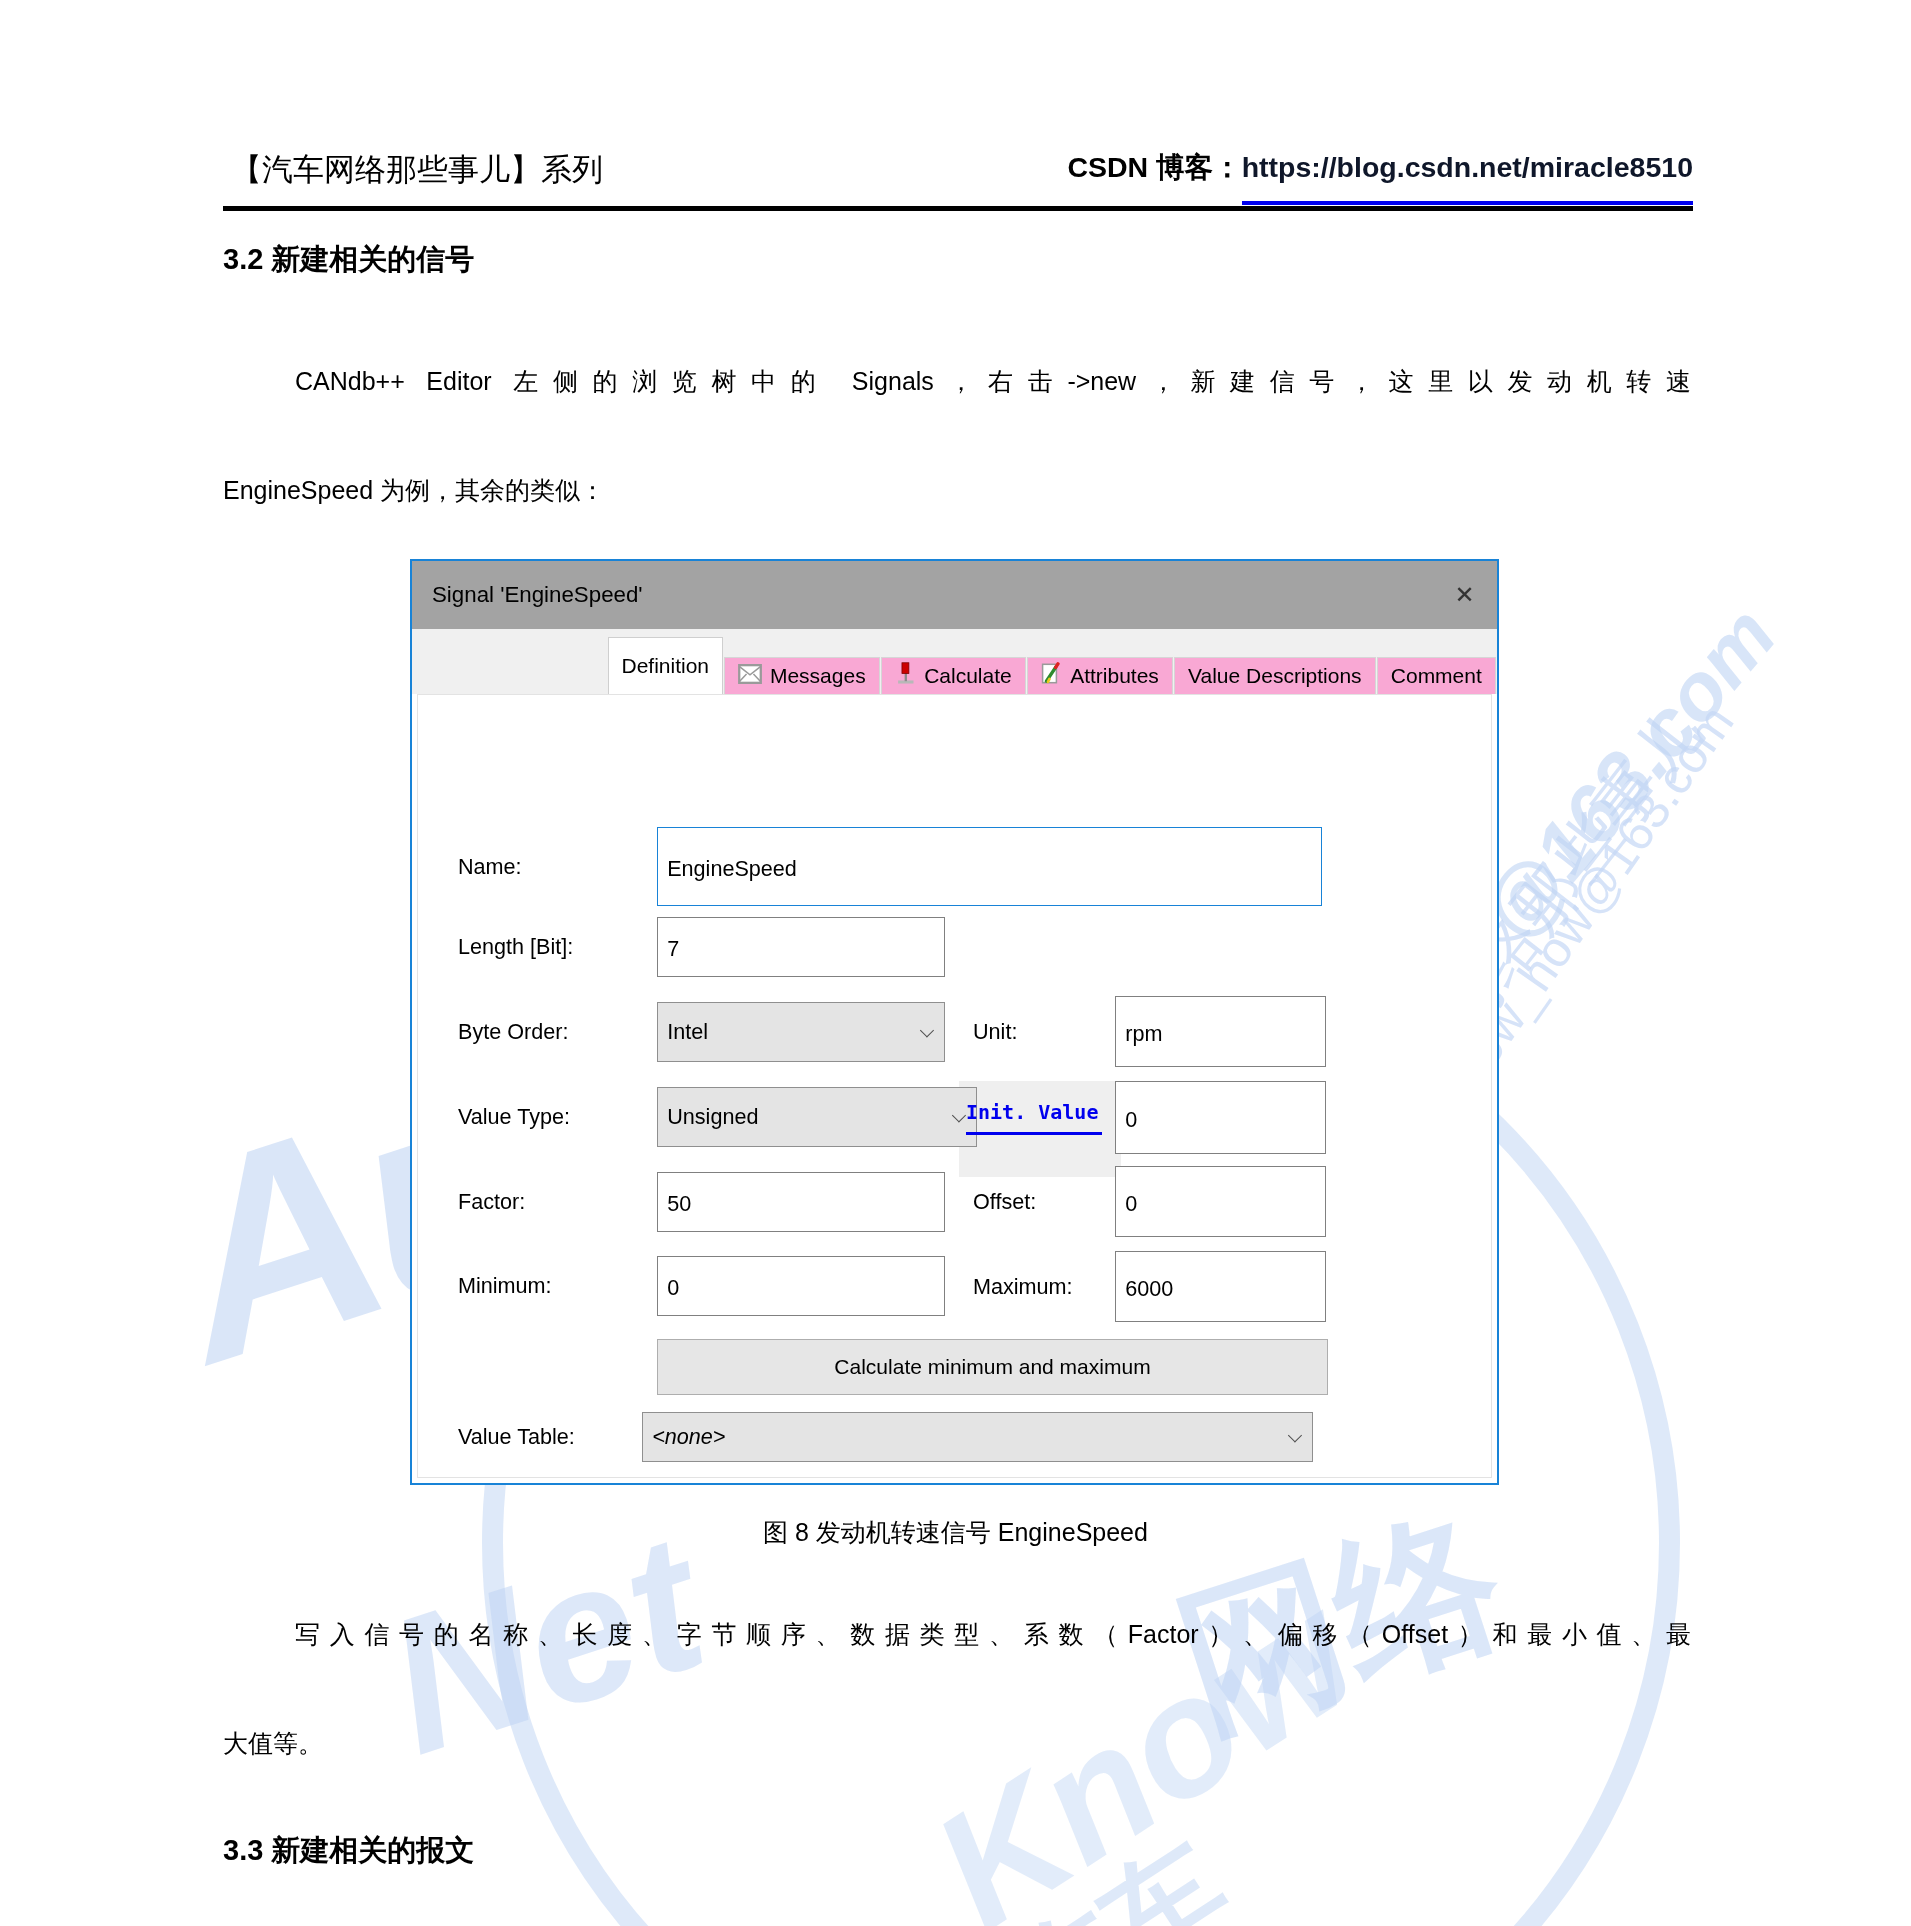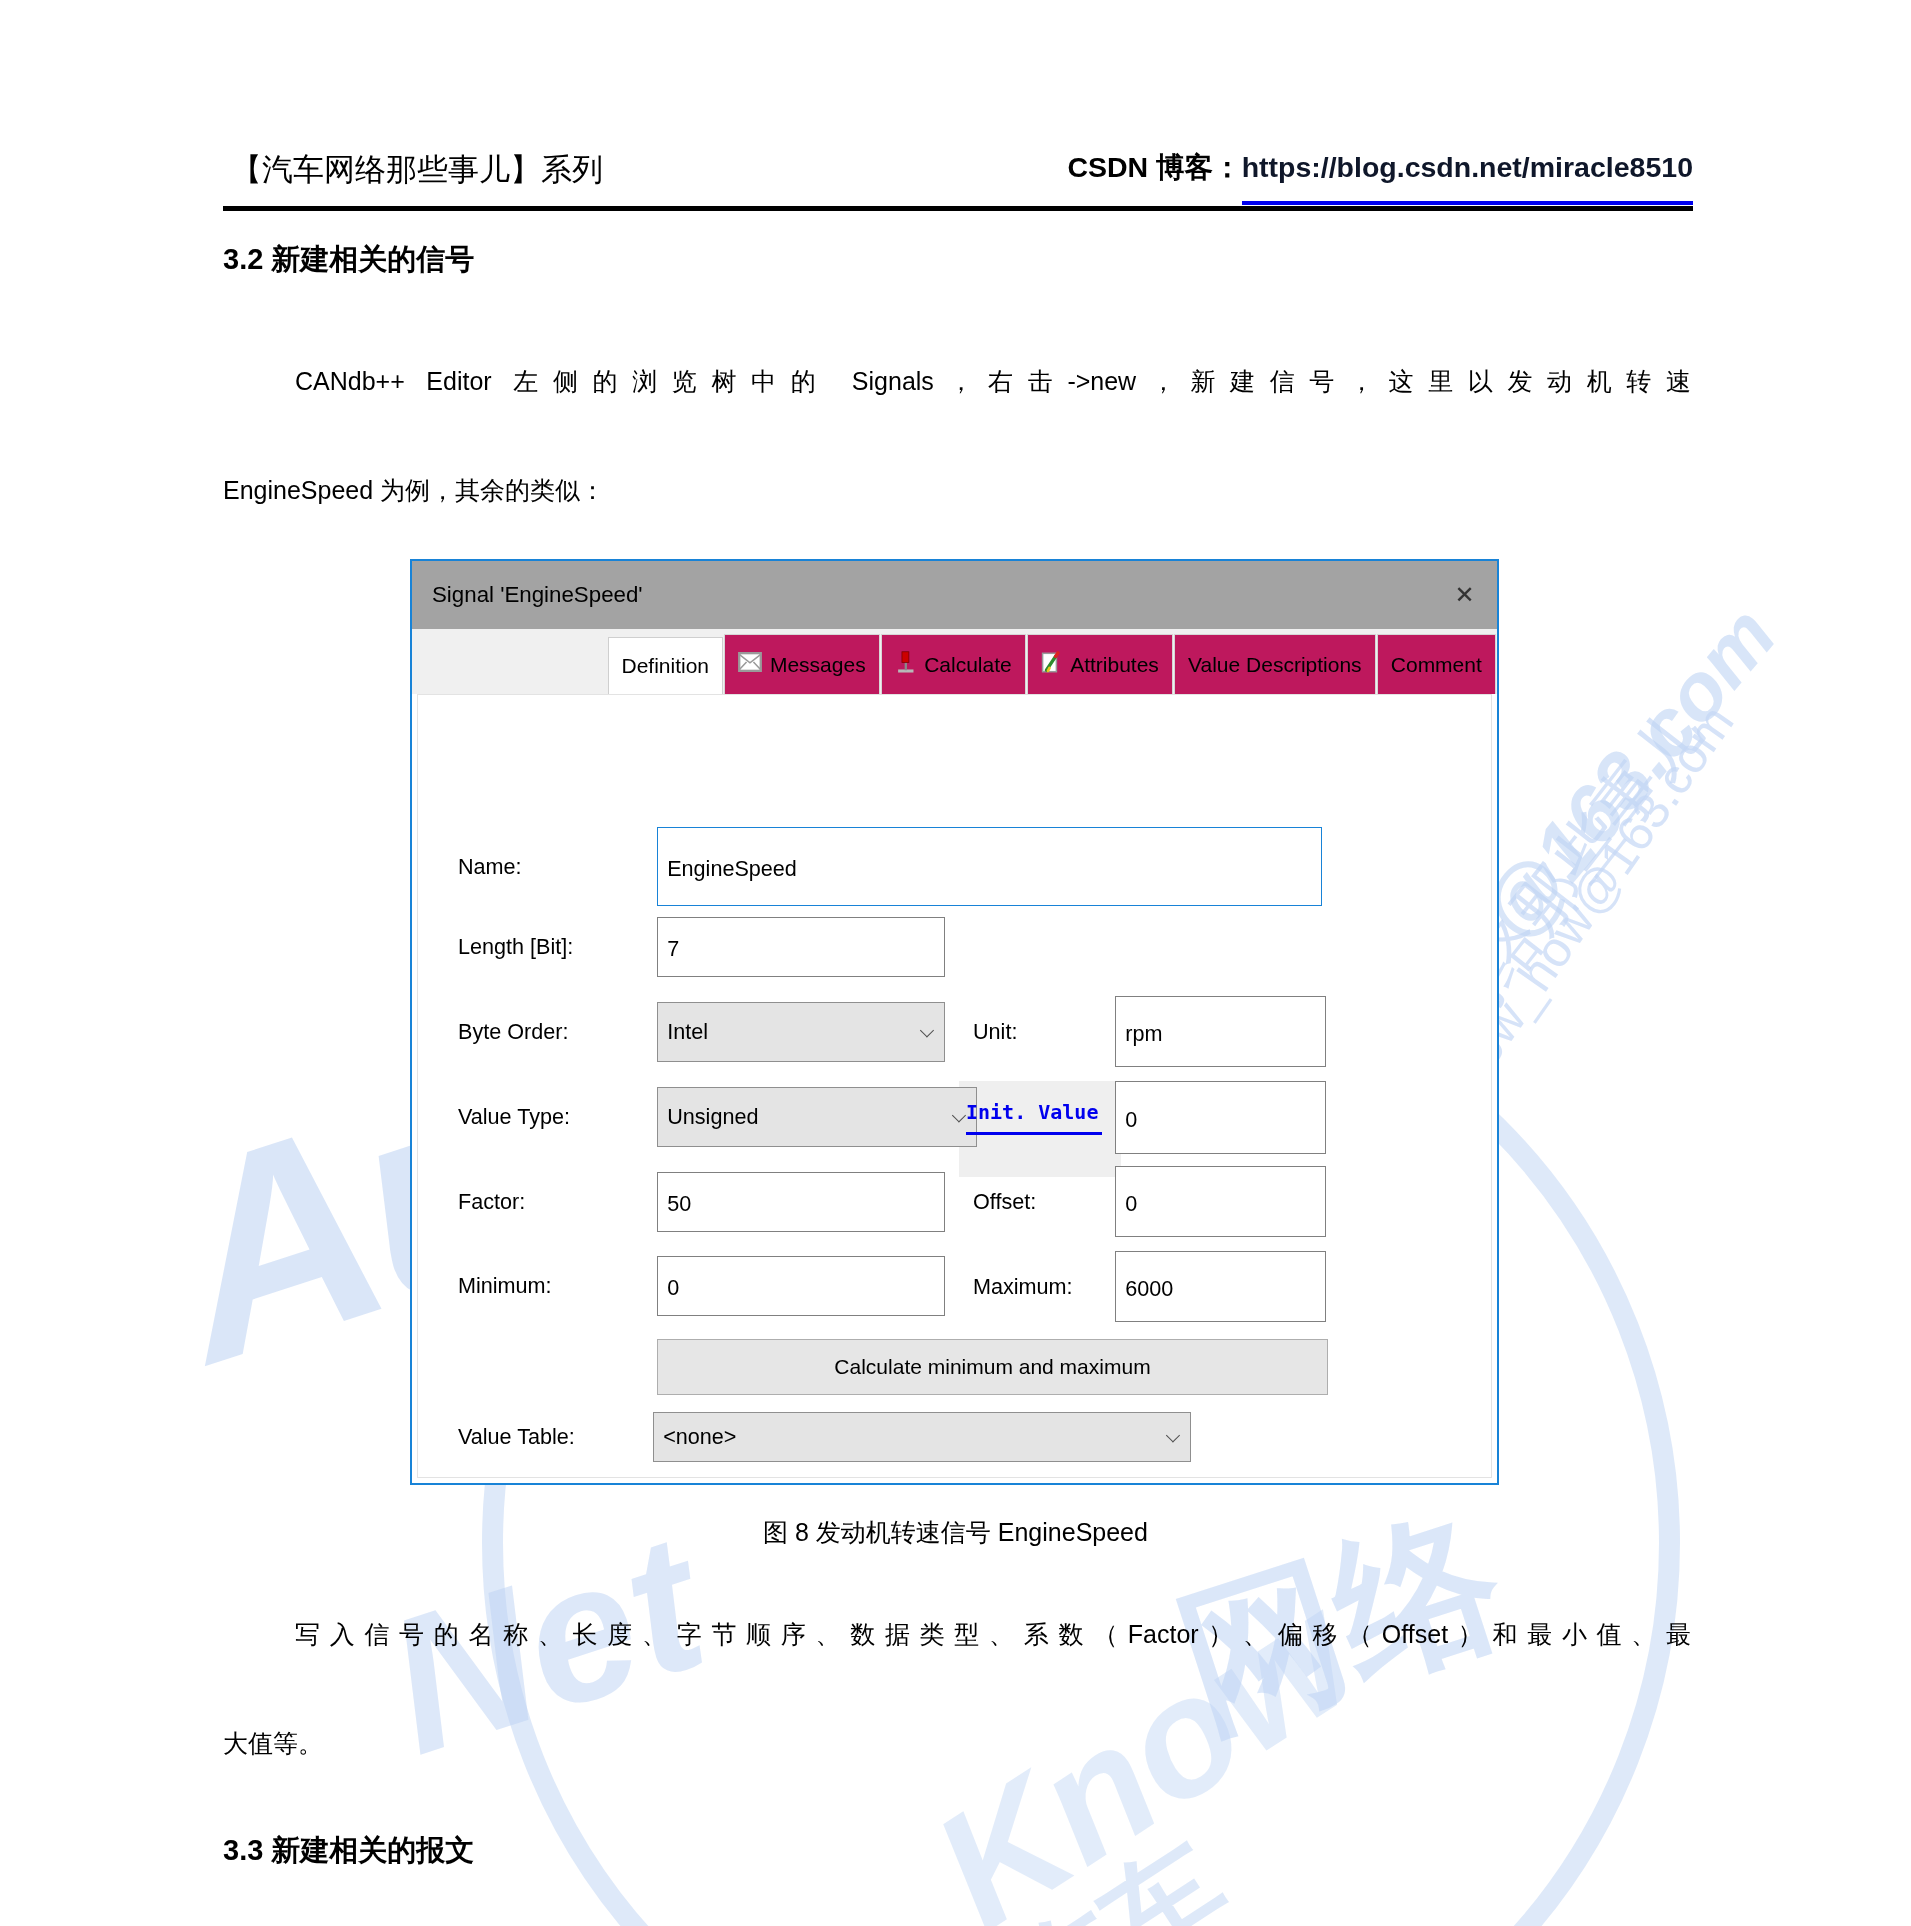--- a/index.html
+++ b/index.html
@@ -37,22 +37,22 @@
   #p2l2{left:223px;top:1726px;}
   #s33{left:223px;top:1831px;}
   
   #dialog{left:410px;top:559px;width:1089px;height:926px;background:#fff;
           border:2.3px solid #1883D7;box-sizing:border-box;z-index:2;font-size:21.6px;}
   #dlg-titlebar{position:absolute;left:0;top:0;right:0;height:68px;background:#a3a3a3;}
   #dlg-title{position:absolute;left:20px;top:0;line-height:68px;font-size:22.3px;}
   #dlg-close{position:absolute;right:22.3px;top:0;line-height:68px;font-size:24px;color:#333;cursor:pointer;}
   #dlg-tabstrip{position:absolute;left:0;top:68px;right:0;height:65px;background:#f0f0f0;
                 display:flex;align-items:flex-end;padding-left:8.5px;box-sizing:border-box;justify-content:flex-end;}
-  .tab{display:flex;align-items:center;gap:7.7px;padding:0 13px;height:60px;font-size:21px;
-       background:#be185d;border:0.8px solid #d6d6d6;border-bottom:none;box-sizing:border-box;margin-right:1.2px;white-space:nowrap;}
+  .tab{display:flex;align-items:center;gap:7.7px;padding:0 13px;height:37px;font-size:21px;
+       background:#f9a8d4;border:0.8px solid #d6d6d6;border-bottom:none;box-sizing:border-box;margin-right:1.2px;white-space:nowrap;}
   .tab.active{height:57px;background:#fff;border-color:#cfcfcf;position:relative;z-index:3;}
   .tab svg{flex:0 0 auto;}
   #dlg-panel{position:absolute;left:5.4px;right:5.4px;top:133px;bottom:5.4px;background:#fff;border:0.8px solid #e3e3e3;z-index:1;}
   .fld-label{position:absolute;font-size:21.6px;color:#000;z-index:2;white-space:nowrap;}
   .fld-input{position:absolute;box-sizing:border-box;border:1.9px solid #808080;background:#fff;
              font-size:21.6px;padding:4.6px 0 0 9.2px;font-family:inherit;color:#000;z-index:2;outline:none;}
   .dropdown{position:absolute;box-sizing:border-box;border:1.5px solid #8f8f8f;background:#e4e4e4;z-index:2;
             display:flex;align-items:center;padding-left:9.2px;font-size:21.6px;}
   .chev{position:absolute;right:11.6px;top:50%;width:9.2px;height:9.2px;border-left:1.9px solid #505050;border-bottom:1.9px solid #505050;
         transform:translateY(-65%) rotate(-45deg);}
@@ -161,21 +161,21 @@
     <input class="fld-input" style="left: 703px; top: 605px; width: 211px; height: 71px;" readonly="" value="0">
 
     <div class="fld-label" style="left:46px;top:695px;line-height:60px;">Minimum:</div>
     <input class="fld-input" style="left: 245px; top: 695px; width: 288px; height: 60px;" readonly="" value="0">
     <div class="fld-label" style="left:561px;top:690px;line-height:71px;">Maximum:</div>
     <input class="fld-input" style="left: 703px; top: 690px; width: 211px; height: 71px;" readonly="" value="6000">
 
     <button id="calc-btn">Calculate minimum and maximum</button>
 
     <div class="fld-label" style="left:46px;top:851px;line-height:50px;">Value Table:</div>
-    <div class="dropdown" style="left:241px;top:851px;width:538px;height:50px;">
+    <div class="dropdown" style="left:230px;top:851px;width:671px;height:50px;font-style:italic;">
       <span>&lt;none&gt;</span>
       <span class="chev"></span>
     </div>
   </div>
 
   <div class="abs" id="figcap">图 8 发动机转速信号 EngineSpeed</div>
   <div class="abs para just" id="p2l1">写入信号的名称、长度、字节顺序、数据类型、系数（Factor）、偏移（Offset）和最小值、最</div>
   <div class="abs para" id="p2l2">大值等。</div>
   <div class="abs h2" id="s33">3.3 新建相关的报文</div>
 

